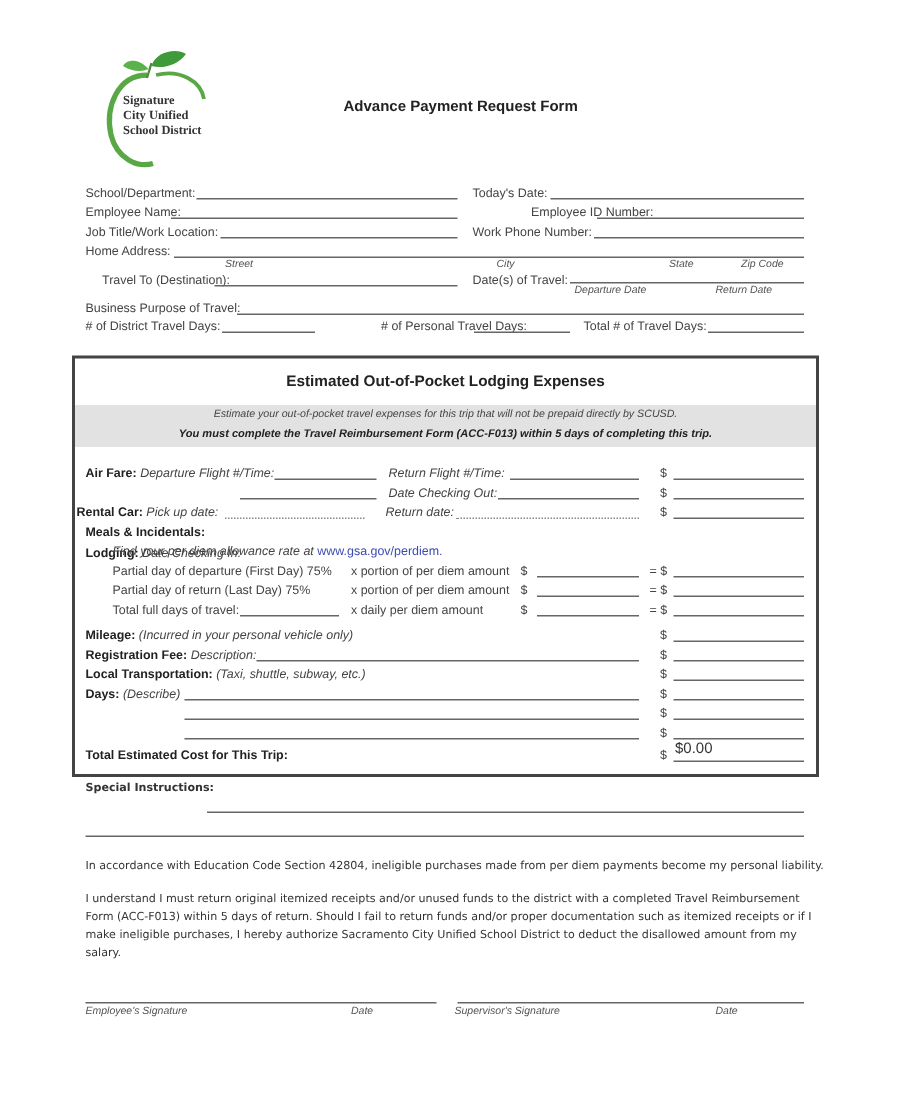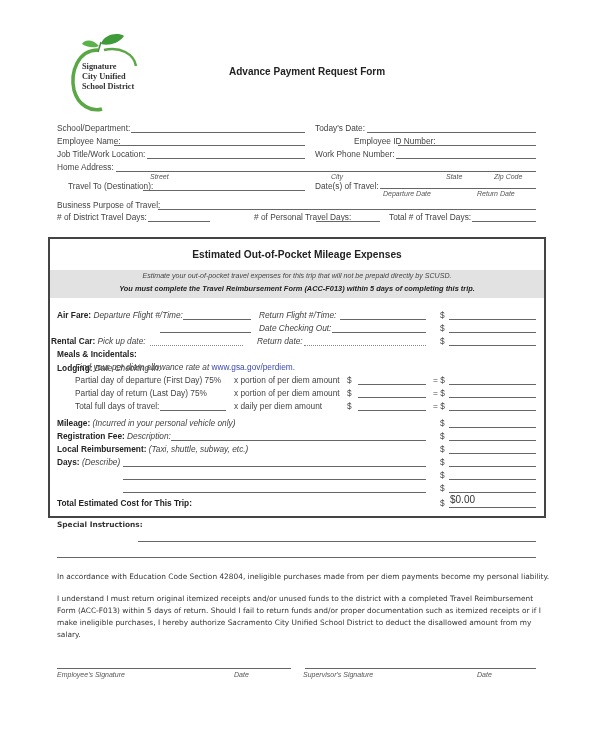--- a/index.html
+++ b/index.html
@@ -70,21 +70,21 @@
 <div class="line" style="left:158px;top:209px;width:378px;"></div>
 
 <div class="abs lbl" style="left:57px;top:212px;"># of District Travel Days:</div>
 <div class="line" style="left:148px;top:221px;width:62px;"></div>
 <div class="abs lbl" style="left:218px;top:212px;margin-left:36px;"># of Personal Travel Days:</div>
 <div class="line" style="left:316px;top:221px;width:64px;"></div>
 <div class="abs lbl" style="left:389px;top:212px;">Total # of Travel Days:</div>
 <div class="line" style="left:472px;top:221px;width:64px;"></div>
 
 <div class="box"></div>
-<div class="abs" style="left:48px;width:498px;top:249px;text-align:center;font-size:10.2px;font-weight:bold;color:#222;">Estimated Out-of-Pocket Mileage Expenses</div>
+<div class="abs" style="left:48px;width:498px;top:249px;text-align:center;font-size:10.2px;font-weight:bold;color:#222;">Estimated Out-of-Pocket Lodging Expenses</div>
 <div class="graybar"></div>
 <div class="abs sub" style="left:48px;width:498px;top:272px;text-align:center;font-size:7.1px;color:#444;">Estimate your out-of-pocket travel expenses for this trip that will not be prepaid directly by SCUSD.</div>
 <div class="abs" style="left:48px;width:498px;top:284px;text-align:center;font-size:7.4px;font-style:italic;font-weight:bold;color:#222;white-space:nowrap;">You must complete the Travel Reimbursement Form (ACC-F013) within 5 days of completing this trip.</div>
 
 <div class="abs lbl" style="left:57px;top:310px;"><span class="b">Air Fare:</span> <span class="i">Departure Flight #/Time:</span></div>
 <div class="line" style="left:183px;top:319px;width:68px;"></div>
 <div class="abs lbl i" style="left:259px;top:310px;">Return Flight #/Time:</div>
 <div class="line" style="left:340px;top:319px;width:86px;"></div>
 <div class="abs lbl" style="left:440px;top:310px;">$</div>
 <div class="line" style="left:449px;top:319px;width:87px;"></div>
@@ -130,21 +130,21 @@
 
 <div class="abs lbl" style="left:57px;top:418px;"><span class="b">Mileage:</span> <span class="i">(Incurred in your personal vehicle only)</span></div>
 <div class="abs lbl" style="left:440px;top:418px;">$</div>
 <div class="line" style="left:449px;top:427px;width:87px;"></div>
 
 <div class="abs lbl" style="left:57px;top:431px;"><span class="b">Registration Fee:</span> <span class="i">Description:</span></div>
 <div class="line" style="left:171px;top:440px;width:255px;"></div>
 <div class="abs lbl" style="left:440px;top:431px;">$</div>
 <div class="line" style="left:449px;top:440px;width:87px;"></div>
 
-<div class="abs lbl" style="left:57px;top:444px;"><span class="b">Local Reimbursement:</span> <span class="i">(Taxi, shuttle, subway, etc.)</span></div>
+<div class="abs lbl" style="left:57px;top:444px;"><span class="b">Local Transportation:</span> <span class="i">(Taxi, shuttle, subway, etc.)</span></div>
 <div class="abs lbl" style="left:440px;top:444px;">$</div>
 <div class="line" style="left:449px;top:453px;width:87px;"></div>
 
 <div class="abs lbl" style="left:57px;top:457px;"><span class="b">Days:</span> <span class="i">(Describe)</span></div>
 <div class="line" style="left:123px;top:466px;width:303px;"></div>
 <div class="abs lbl" style="left:440px;top:457px;">$</div>
 <div class="line" style="left:449px;top:466px;width:87px;"></div>
 
 <div class="line" style="left:123px;top:479px;width:303px;"></div>
 <div class="abs lbl" style="left:440px;top:470px;">$</div>

